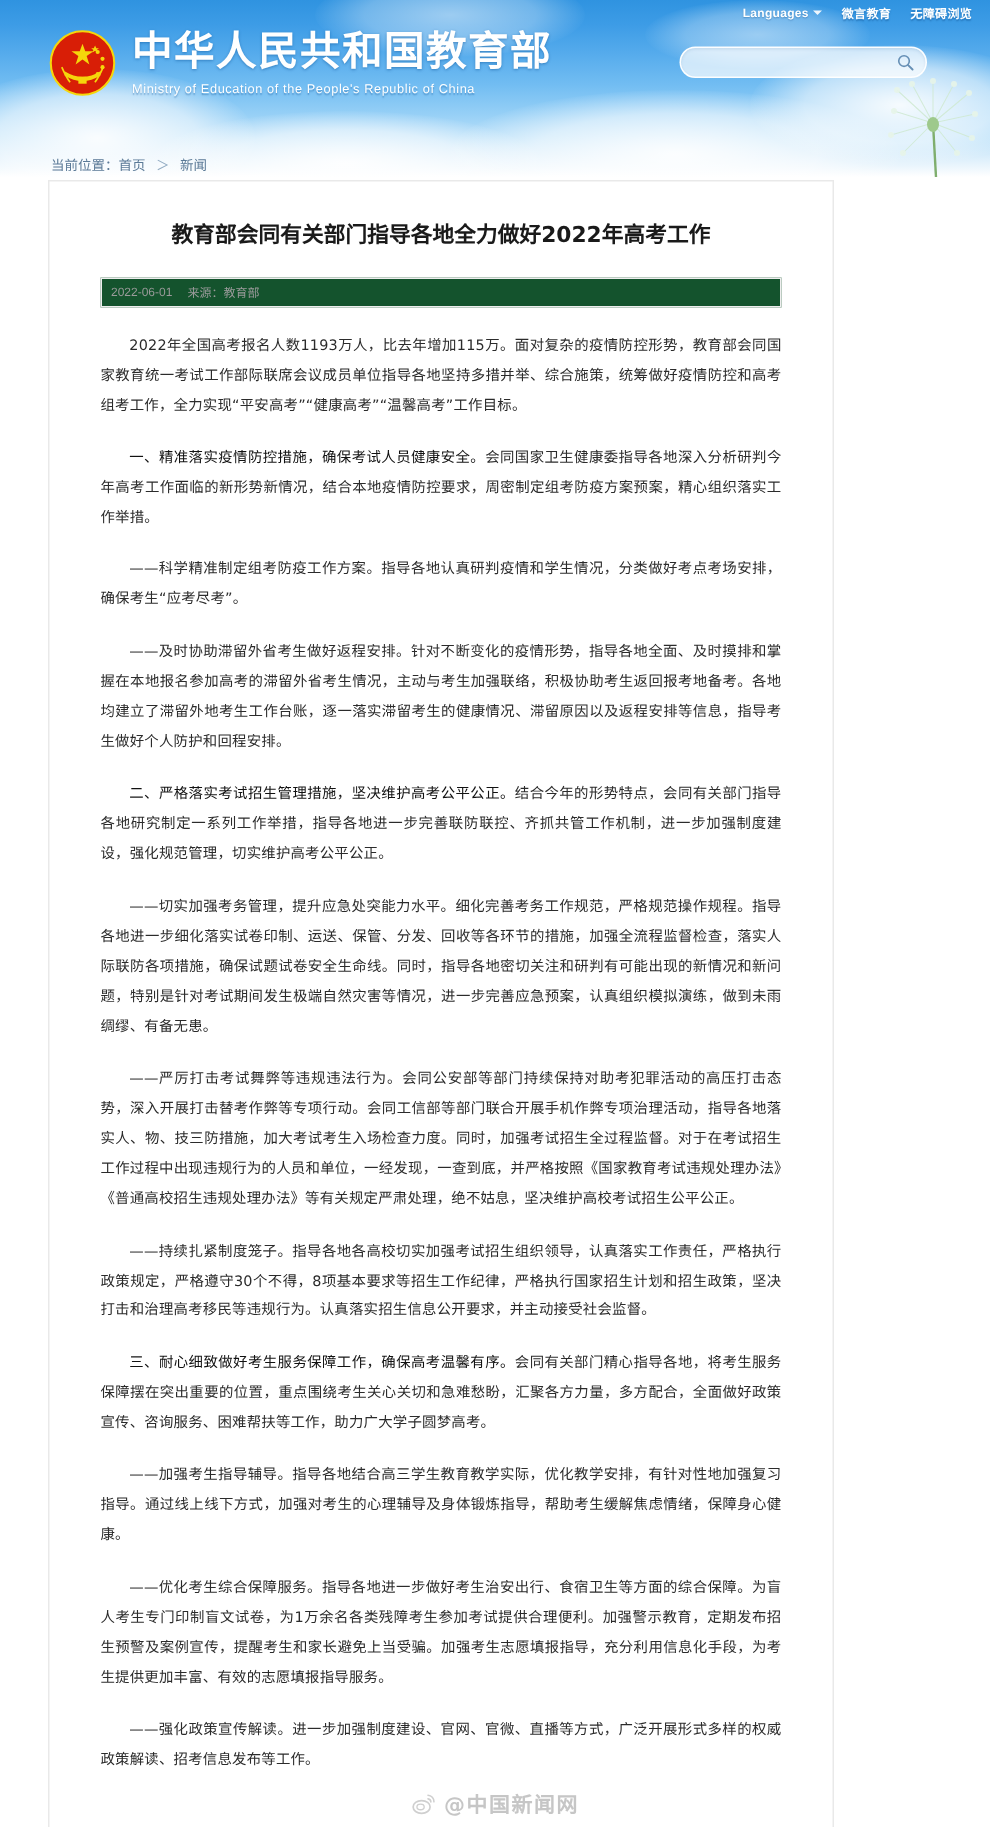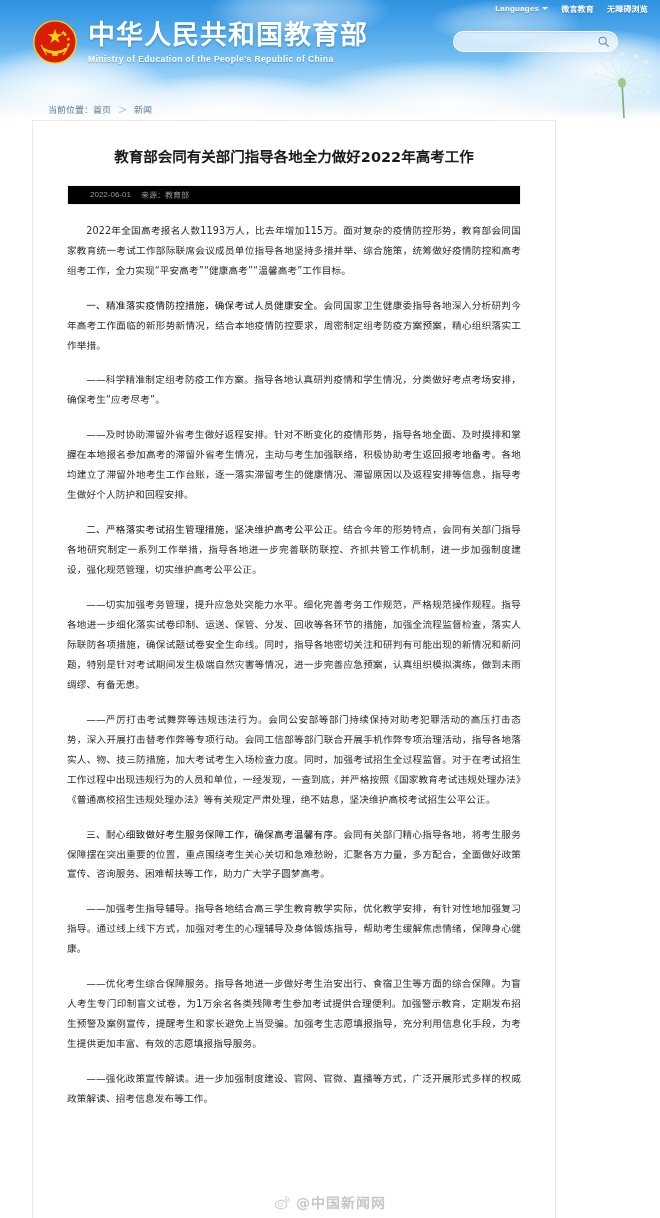--- a/index.html
+++ b/index.html
@@ -104,21 +104,20 @@
     text-shadow: 0 1px 2px rgba(0,70,140,.45);
     white-space: nowrap;
   }
   .logo-en {
     font-size: 8.5px;
     color: #ffffff;
     letter-spacing: .4px;
     margin-top: 4px;
     text-shadow: 0 1px 1px rgba(0,70,140,.4);
     white-space: nowrap;
-    font-weight: bold;
   }
 
   
   .search-box {
     position: absolute;
     right: 42px;
     top: 31px;
     width: 165px;
     height: 21px;
     background: rgba(255,255,255,.70);
@@ -143,21 +142,21 @@
   .search-icon { width: 13px; height: 13px; flex: none; opacity: .75; }
 
   
   .breadcrumb-bar {
     position: absolute;
     left: 0; top: 98px;
     width: 660px;
     height: 22px;
     display: flex;
     align-items: center;
-    padding-left: 48px;
+    padding-left: 34px;
     font-size: 9px;
     color: #5b7a97;
     z-index: 7;
   }
   .breadcrumb-bar .bc-sep { margin: 0 7px; color: #90aac2; }
   .breadcrumb-bar a { color: #5b7a97; text-decoration: none; }
 
   
   .article-card {
     position: absolute;
@@ -177,25 +176,25 @@
     font-weight: bold;
     color: #1a1a1a;
     text-align: center;
     line-height: 1.5;
     padding: 0 6px;
   }
 
   .meta-bar {
     margin-top: 16px;
     height: 20px;
-    background: #000000;
+    background: #14532d;
     border: 1px solid #eeeeee;
     display: flex;
     align-items: center;
-    padding-left: 22px;
+    padding-left: 6px;
     gap: 10px;
     font-size: 8px;
     color: #9a9a9a;
   }
 
   .article-body { margin-top: 16px; }
 
   .para {
     font-family: "DejaVu Sans", "Liberation Sans", sans-serif;
     font-size: 9.6px;
@@ -333,20 +332,21 @@
   </div>
 
   <div class="article-body" id="article-body">
       <p class="para dash">2022年全国高考报名人数1193万人，比去年增加115万。面对复杂的疫情防控形势，教育部会同国家教育统一考试工作部际联席会议成员单位指导各地坚持多措并举、综合施策，统筹做好疫情防控和高考组考工作，全力实现“平安高考”“健康高考”“温馨高考”工作目标。</p>
       <p class="para"><span class="lead">一、精准落实疫情防控措施，确保考试人员健康安全。</span><span>会同国家卫生健康委指导各地深入分析研判今年高考工作面临的新形势新情况，结合本地疫情防控要求，周密制定组考防疫方案预案，精心组织落实工作举措。</span></p>
       <p class="para dash">——科学精准制定组考防疫工作方案。指导各地认真研判疫情和学生情况，分类做好考点考场安排，确保考生“应考尽考”。</p>
       <p class="para dash">——及时协助滞留外省考生做好返程安排。针对不断变化的疫情形势，指导各地全面、及时摸排和掌握在本地报名参加高考的滞留外省考生情况，主动与考生加强联络，积极协助考生返回报考地备考。各地均建立了滞留外地考生工作台账，逐一落实滞留考生的健康情况、滞留原因以及返程安排等信息，指导考生做好个人防护和回程安排。</p>
       <p class="para"><span class="lead">二、严格落实考试招生管理措施，坚决维护高考公平公正。</span><span>结合今年的形势特点，会同有关部门指导各地研究制定一系列工作举措，指导各地进一步完善联防联控、齐抓共管工作机制，进一步加强制度建设，强化规范管理，切实维护高考公平公正。</span></p>
       <p class="para dash">——切实加强考务管理，提升应急处突能力水平。细化完善考务工作规范，严格规范操作规程。指导各地进一步细化落实试卷印制、运送、保管、分发、回收等各环节的措施，加强全流程监督检查，落实人际联防各项措施，确保试题试卷安全生命线。同时，指导各地密切关注和研判有可能出现的新情况和新问题，特别是针对考试期间发生极端自然灾害等情况，进一步完善应急预案，认真组织模拟演练，做到未雨绸缪、有备无患。</p>
       <p class="para dash">——严厉打击考试舞弊等违规违法行为。会同公安部等部门持续保持对助考犯罪活动的高压打击态势，深入开展打击替考作弊等专项行动。会同工信部等部门联合开展手机作弊专项治理活动，指导各地落实人、物、技三防措施，加大考试考生入场检查力度。同时，加强考试招生全过程监督。对于在考试招生工作过程中出现违规行为的人员和单位，一经发现，一查到底，并严格按照《国家教育考试违规处理办法》《普通高校招生违规处理办法》等有关规定严肃处理，绝不姑息，坚决维护高校考试招生公平公正。</p>
+      <p class="para dash">——持续扎紧制度笼子。指导各地各高校切实加强考试招生组织领导，认真落实工作责任，严格执行政策规定，严格遵守30个不得，8项基本要求等招生工作纪律，严格执行国家招生计划和招生政策，坚决打击和治理高考移民等违规行为。认真落实招生信息公开要求，并主动接受社会监督。</p>
       <p class="para"><span class="lead">三、耐心细致做好考生服务保障工作，确保高考温馨有序。</span><span>会同有关部门精心指导各地，将考生服务保障摆在突出重要的位置，重点围绕考生关心关切和急难愁盼，汇聚各方力量，多方配合，全面做好政策宣传、咨询服务、困难帮扶等工作，助力广大学子圆梦高考。</span></p>
       <p class="para dash">——加强考生指导辅导。指导各地结合高三学生教育教学实际，优化教学安排，有针对性地加强复习指导。通过线上线下方式，加强对考生的心理辅导及身体锻炼指导，帮助考生缓解焦虑情绪，保障身心健康。</p>
       <p class="para dash">——优化考生综合保障服务。指导各地进一步做好考生治安出行、食宿卫生等方面的综合保障。为盲人考生专门印制盲文试卷，为1万余名各类残障考生参加考试提供合理便利。加强警示教育，定期发布招生预警及案例宣传，提醒考生和家长避免上当受骗。加强考生志愿填报指导，充分利用信息化手段，为考生提供更加丰富、有效的志愿填报指导服务。</p>
       <p class="para dash">——强化政策宣传解读。进一步加强制度建设、官网、官微、直播等方式，广泛开展形式多样的权威政策解读、招考信息发布等工作。</p>
     </div>
 </div>
 
 <div class="watermark">
   <svg class="wm-icon" viewBox="0 0 24 24">
     <ellipse cx="10" cy="15" rx="8" ry="6" fill="none" stroke="#777" stroke-width="1.6"></ellipse>

